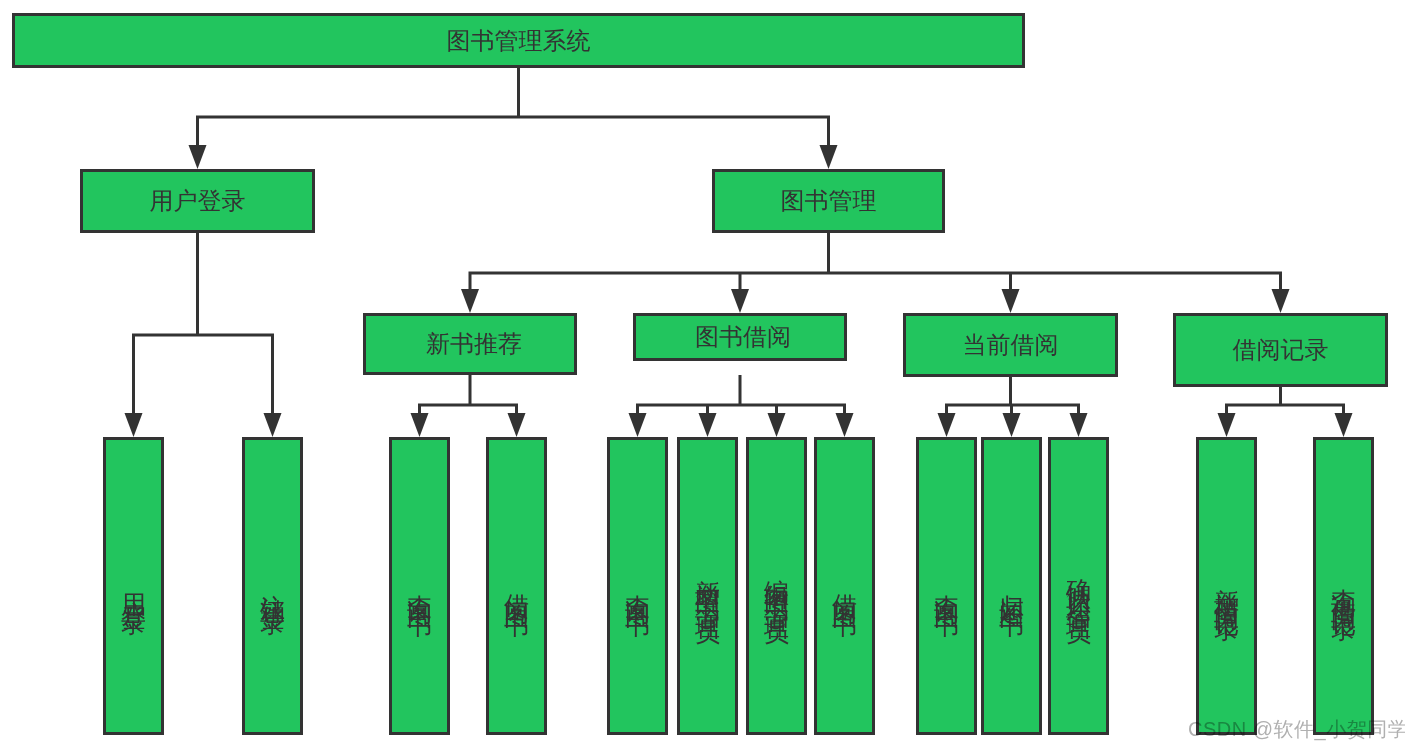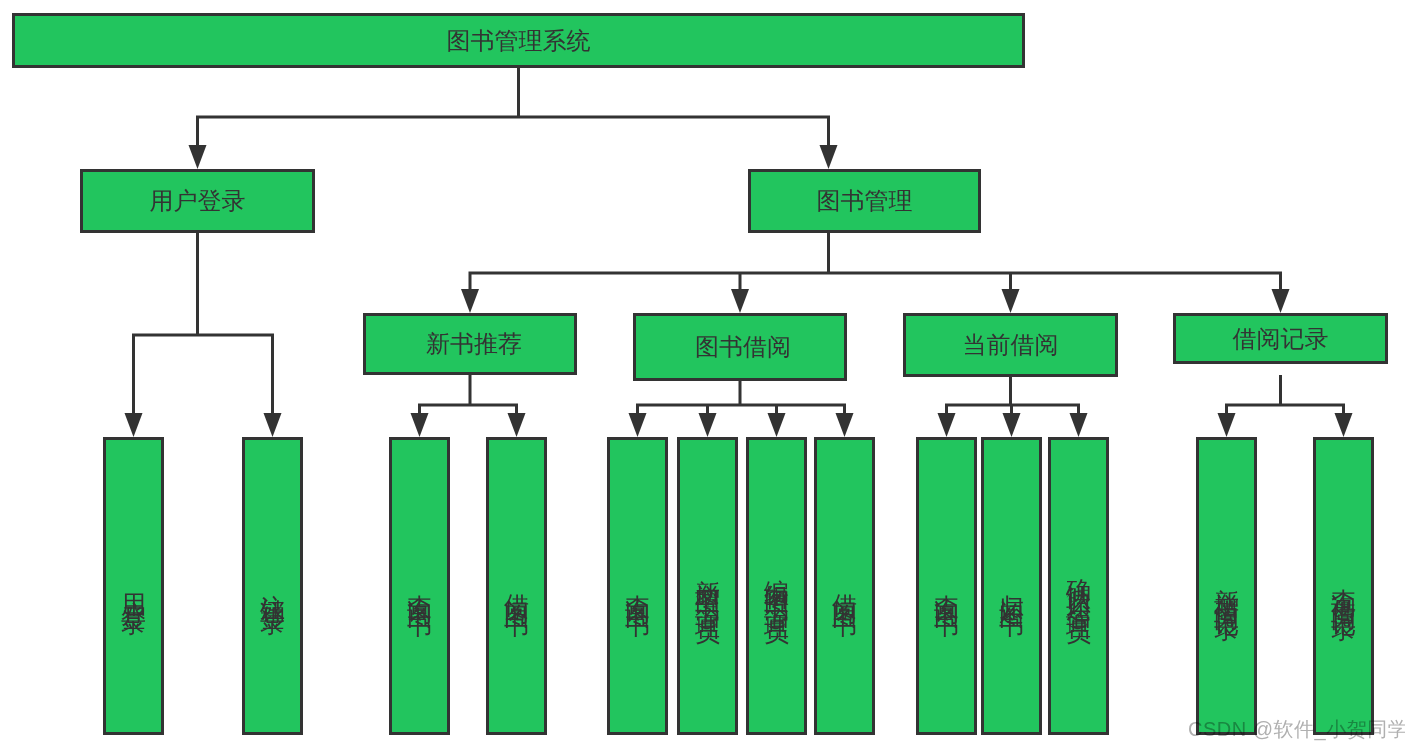--- a/index.html
+++ b/index.html
@@ -130,34 +130,34 @@
     M1334.5 413 L1352.5 413 L1343.5 437 Z"></path>
 </svg>
 
 <div class="box" style="left:12px; top:13px; width:1013px; height:55px;">
   <span class="lbl">图书管理系统</span>
 </div>
 
 <div class="box" style="left:80px; top:169px; width:235px; height:64px;">
   <span class="lbl">用户登录</span>
 </div>
-<div class="box" style="left:712px; top:169px; width:233px; height:64px;margin-left:36px;">
+<div class="box" style="left:712px; top:169px; width:233px; height:64px;">
   <span class="lbl">图书管理</span>
 </div>
 
 <div class="box" style="left:363px; top:313px; width:214px; height:62px;padding-left:8px;">
   <span class="lbl">新书推荐</span>
 </div>
-<div class="box" style="left:633px; top:313px; width:214px; height:68px;padding-left:6px;">
+<div class="box" style="left:633px; top:313px; width:214px; height:48px;padding-left:6px;">
   <span class="lbl">图书借阅</span>
 </div>
 <div class="box" style="left:903px; top:313px; width:215px; height:64px;">
   <span class="lbl">当前借阅</span>
 </div>
-<div class="box" style="left:1173px; top:313px; width:215px; height:51px;">
+<div class="box" style="left:1173px; top:313px; width:215px; height:74px;">
   <span class="lbl">借阅记录</span>
 </div>
 
 <div class="box v" style="left:103px;">
   <span class="vlbl">用户登录</span>
 </div>
 <div class="box v" style="left:242px;">
   <span class="vlbl">注销登录</span>
 </div>
 

